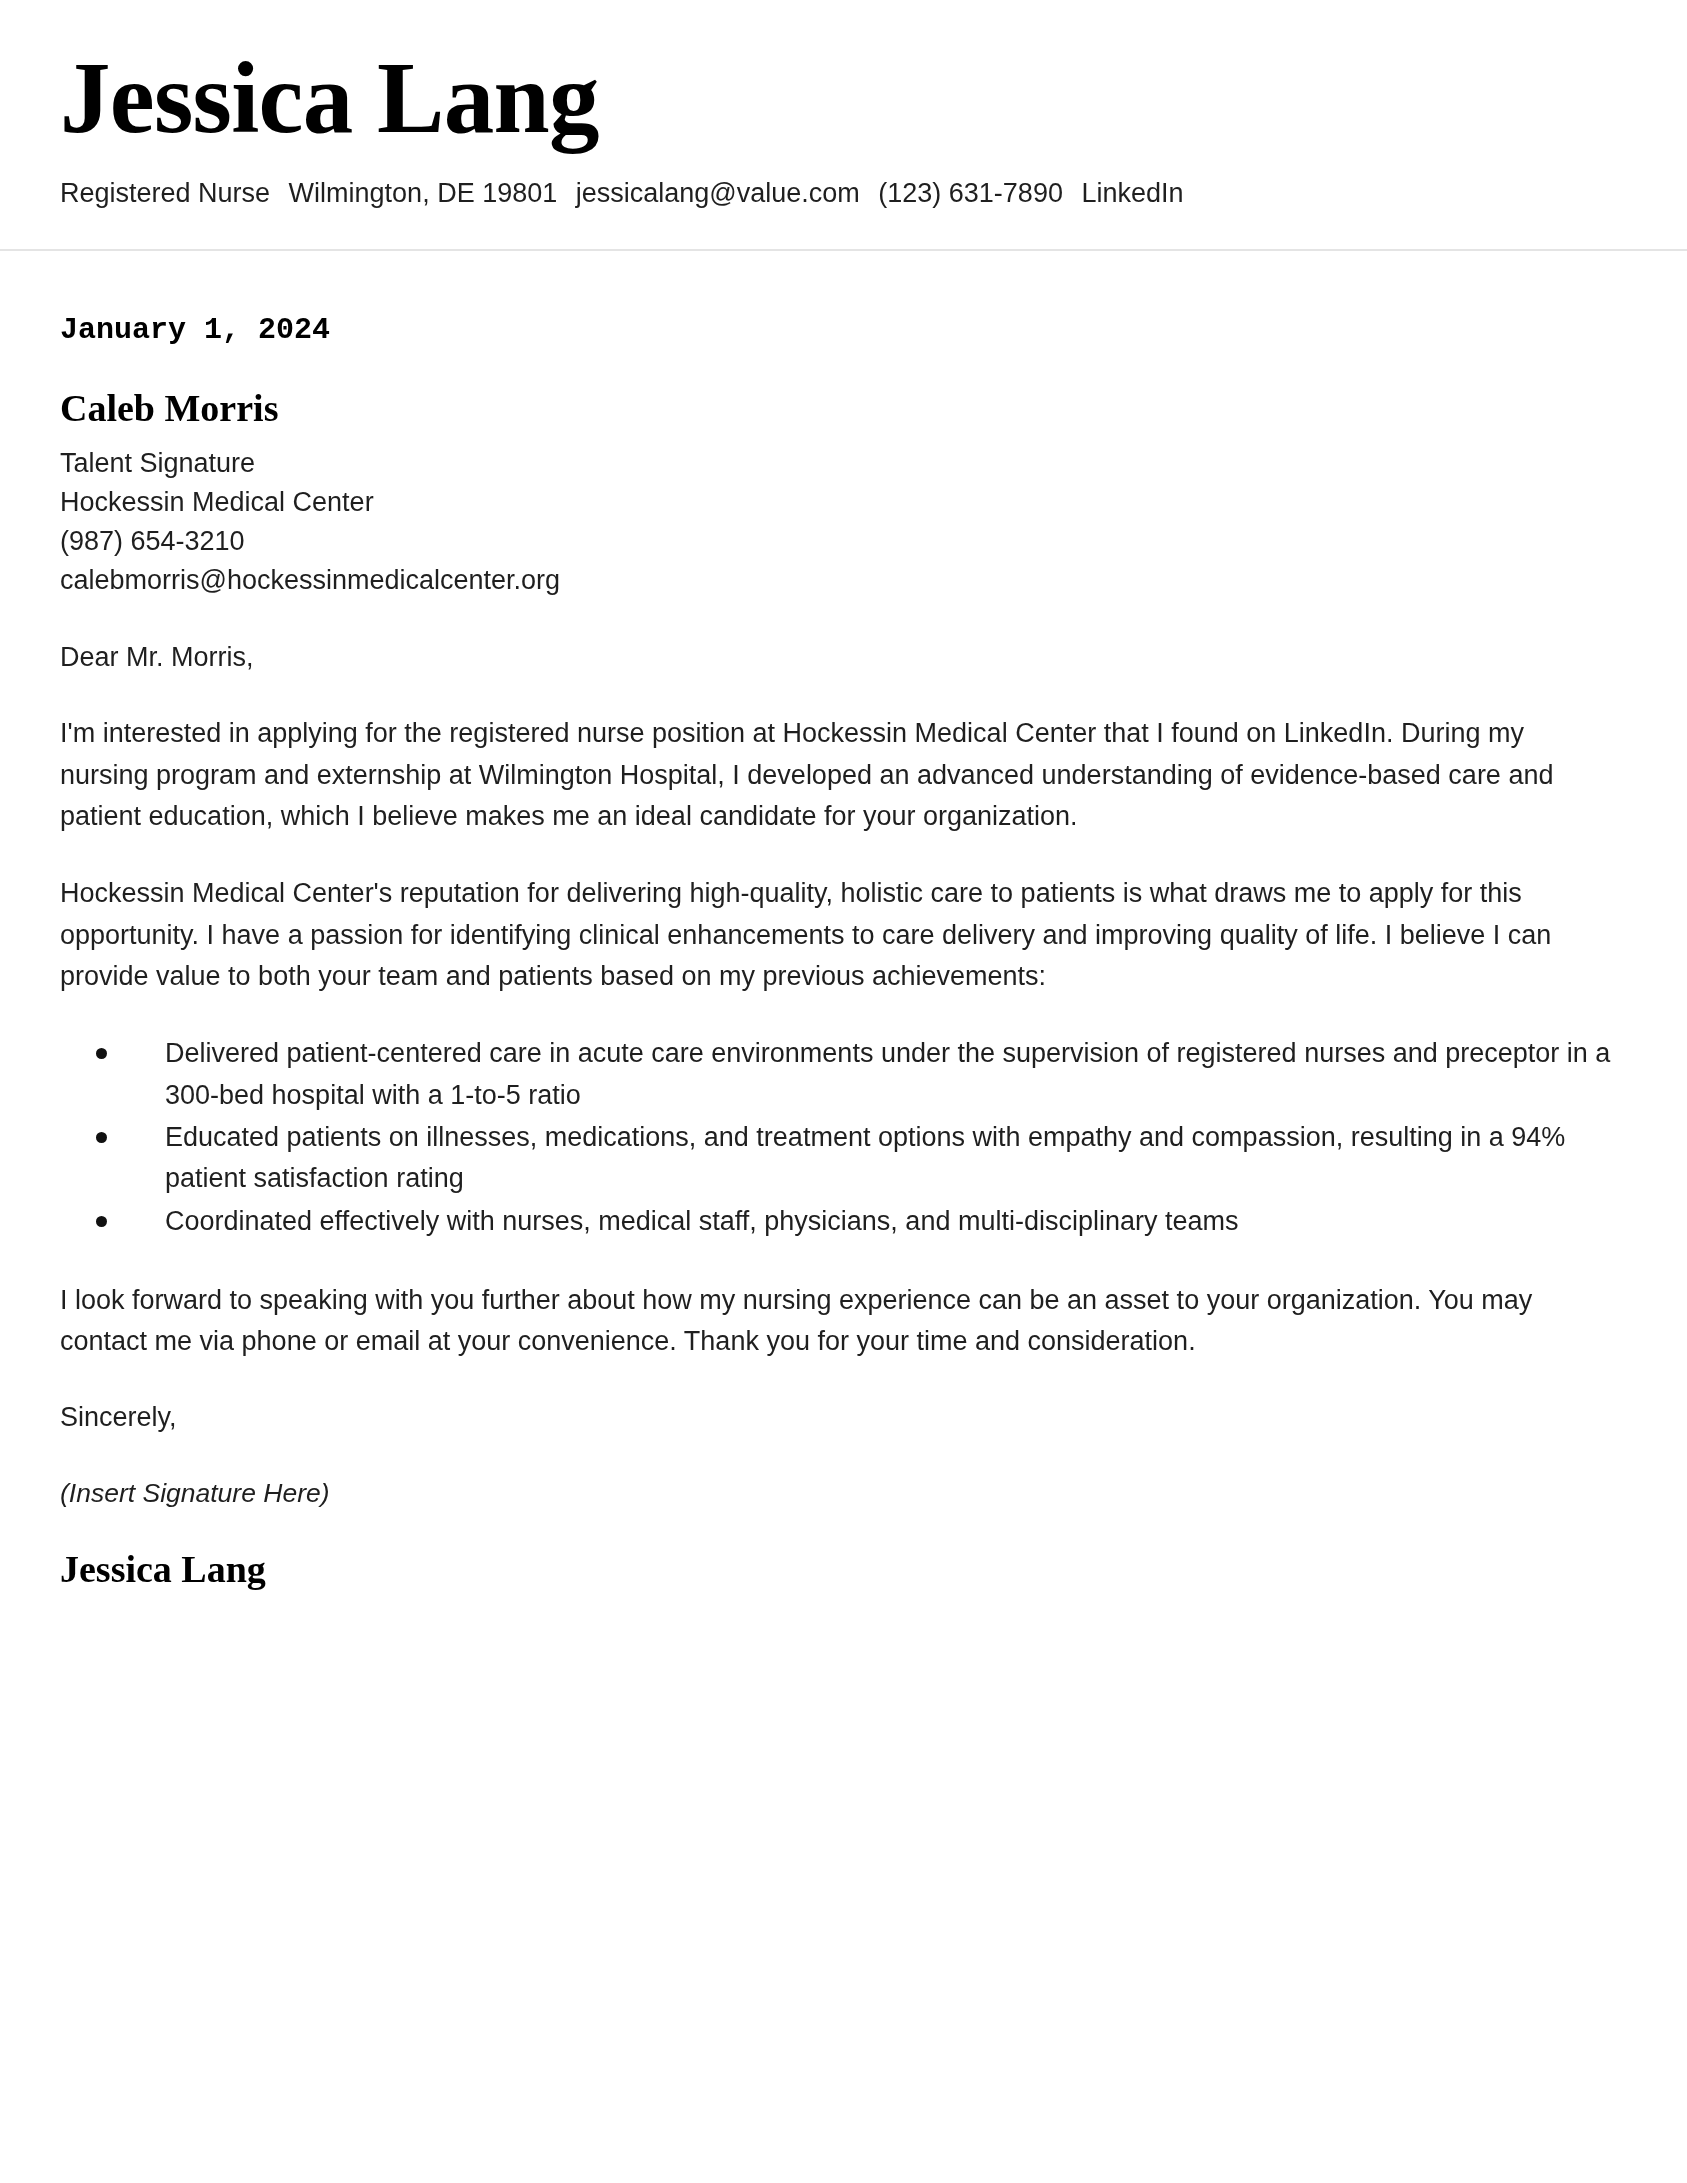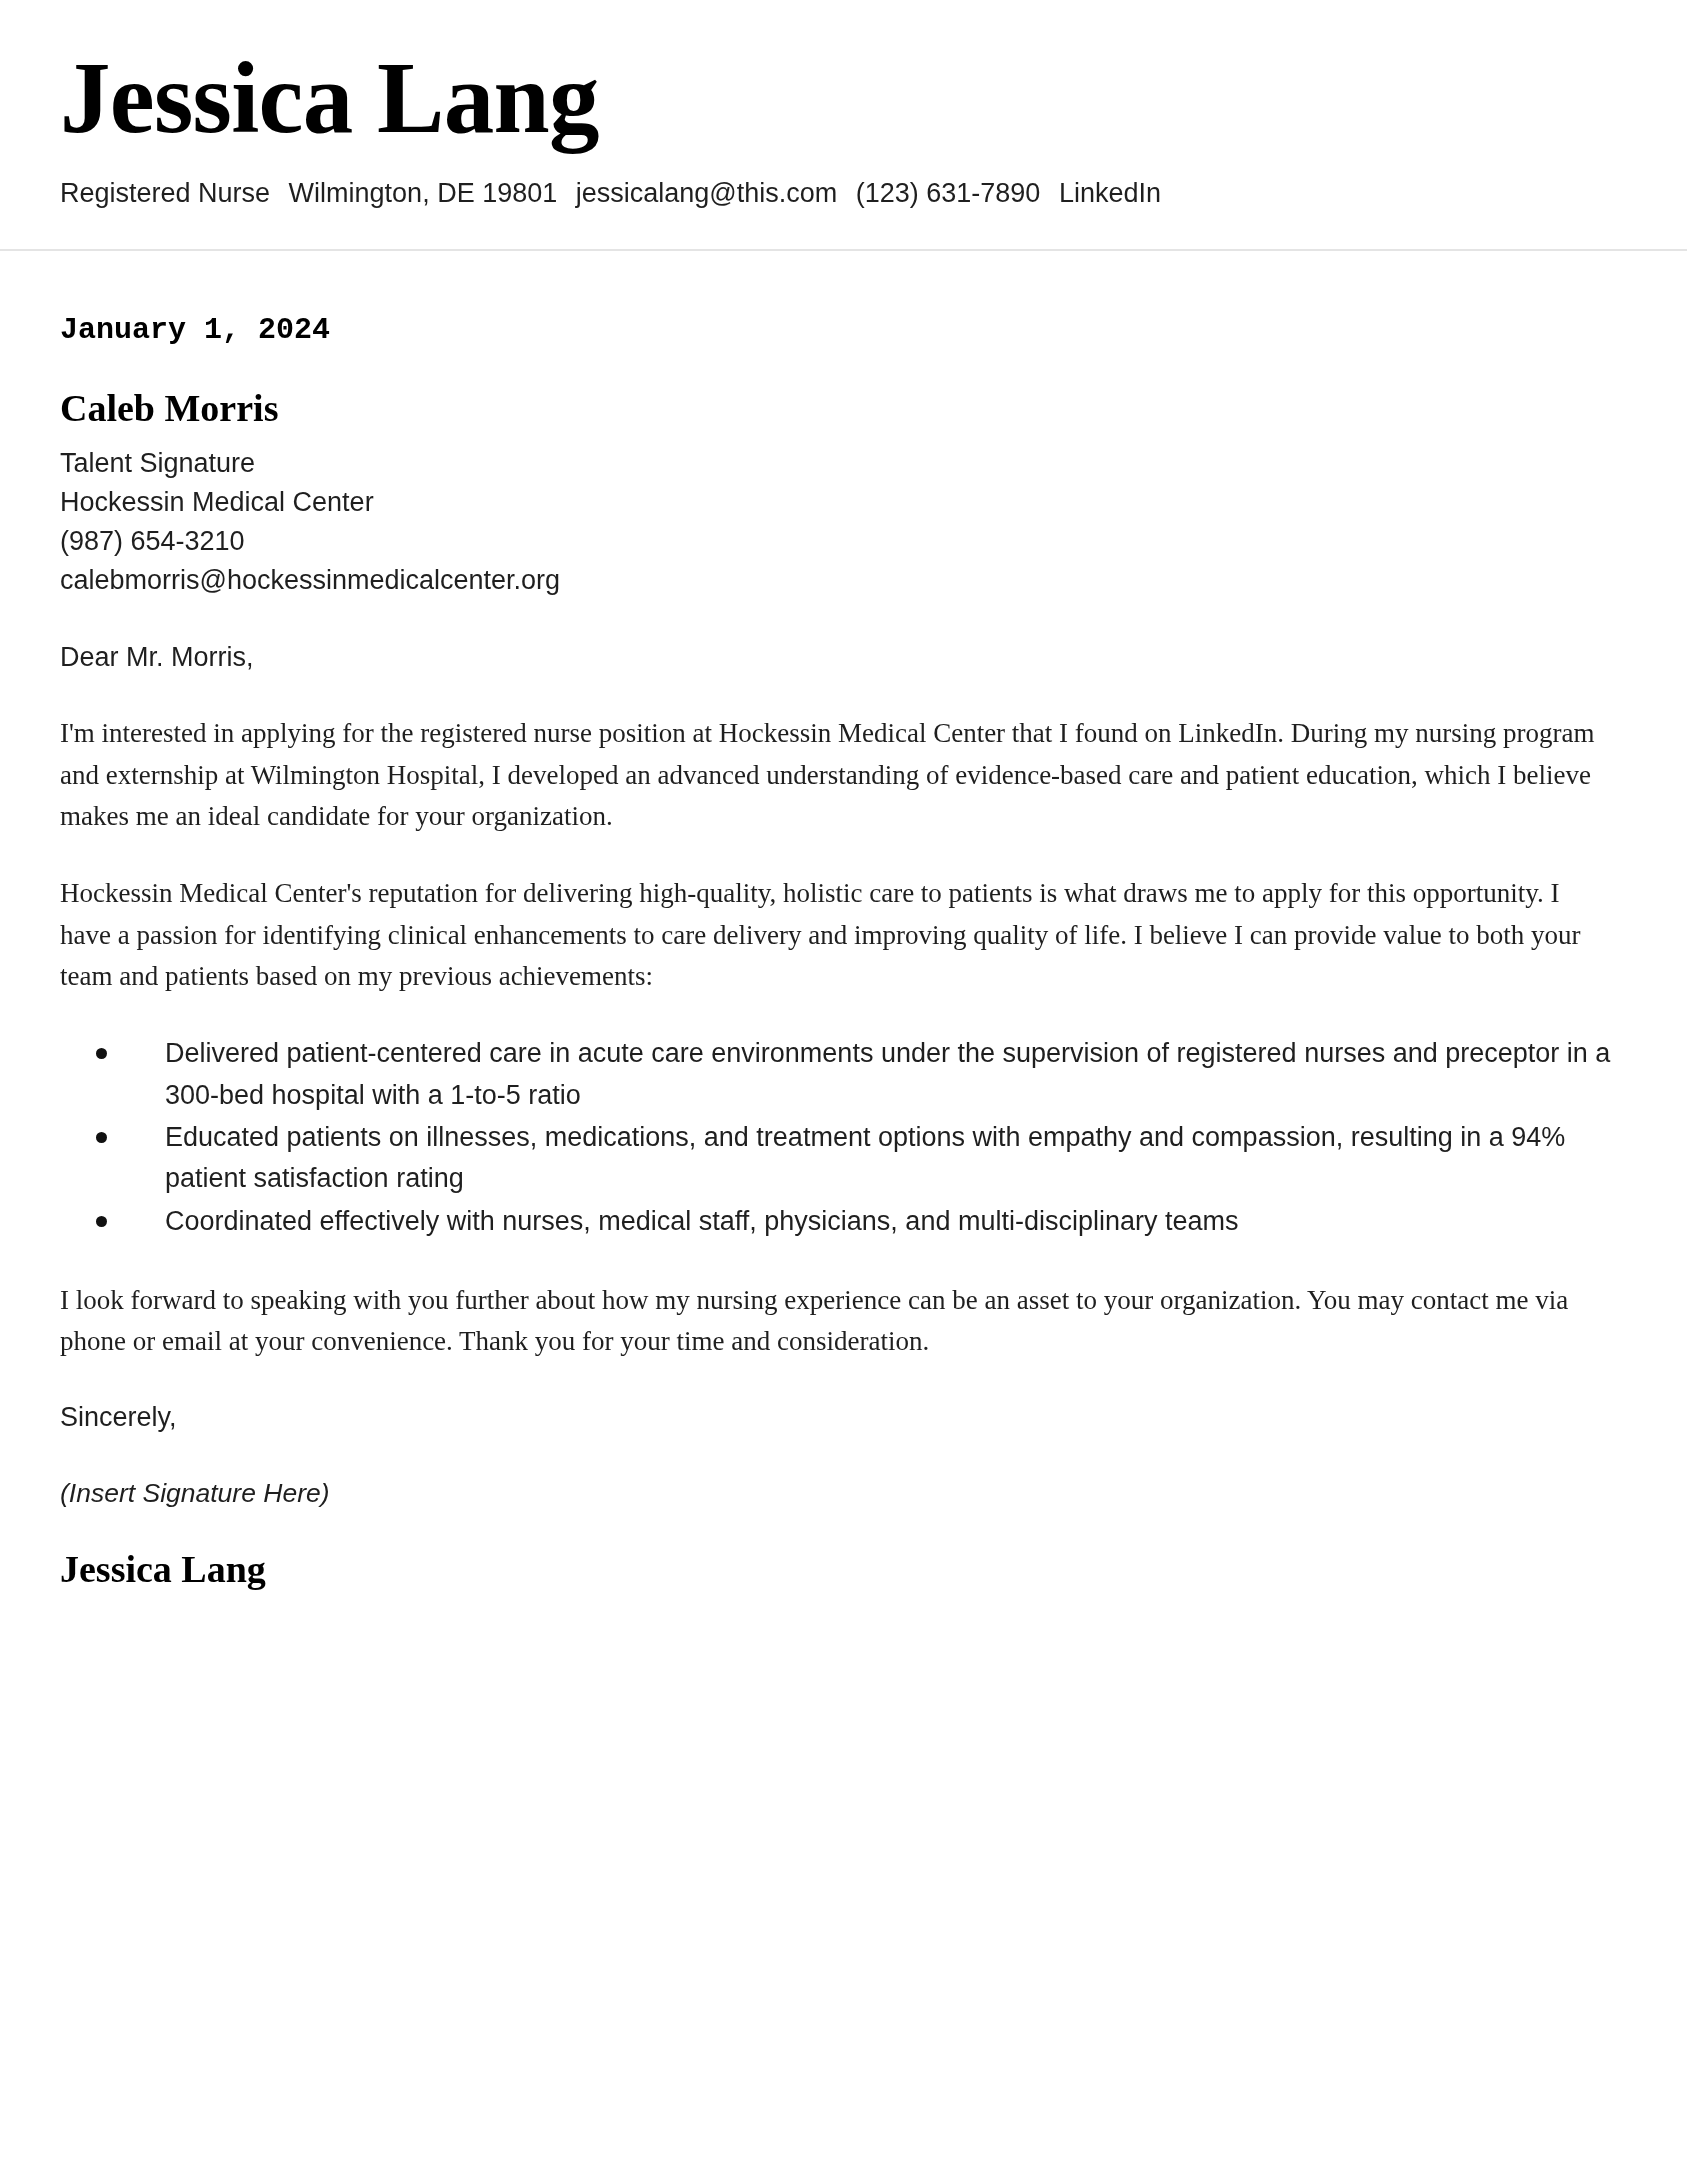--- a/index.html
+++ b/index.html
@@ -108,21 +108,21 @@
 
   .salutation {
     font-family: "Liberation Sans", sans-serif;
     font-size: 27px;
     line-height: 1.45;
     color: #1f1f1f;
     padding-top: 38px;
   }
 
   .body-para {
-    font-family: Liberation Serif, serif;
+    font-family: Liberation Sans, sans-serif;
     font-size: 27px;
     line-height: 1.53;
     color: #1f1f1f;
     padding-top: 36px;
     max-width: 1555px;
     text-align: left;
   }
 
   .achievements-list {
     list-style: none;
@@ -182,21 +182,21 @@
 </head>
 <body>
 
 <div class="page">
 
   <header class="letter-header">
 
     <h1 class="applicant-name">Jessica Lang</h1>
 
     <div class="contact-line">
-      <span class="contact-item">Registered Nurse</span><span class="contact-sep"></span><span class="contact-item">Wilmington, DE 19801</span><span class="contact-sep"></span><span class="contact-item">jessicalang@this.com</span><span class="contact-sep"></span><span class="contact-item">(123) 631-7890</span><span class="contact-sep"></span><span class="contact-item contact-link">LinkedIn</span>
+      <span class="contact-item">Registered Nurse</span><span class="contact-sep"></span><span class="contact-item">Wilmington, DE 19801</span><span class="contact-sep"></span><span class="contact-item">jessicalang@value.com</span><span class="contact-sep"></span><span class="contact-item">(123) 631-7890</span><span class="contact-sep"></span><span class="contact-item contact-link">LinkedIn</span>
     </div>
   </header>
 
   <div class="header-divider"></div>
 
   <main class="letter-body">
 
     <div class="date-line">January 1, 2024</div>
 
     <div class="recipient-block">

